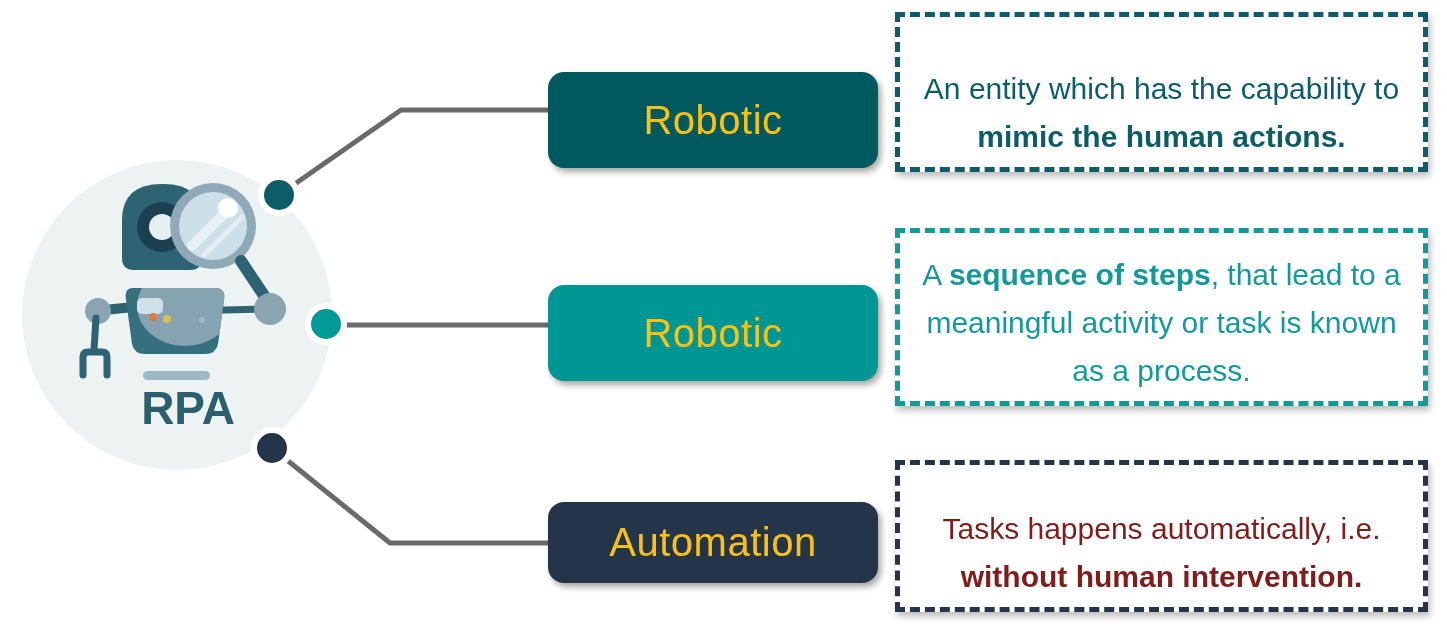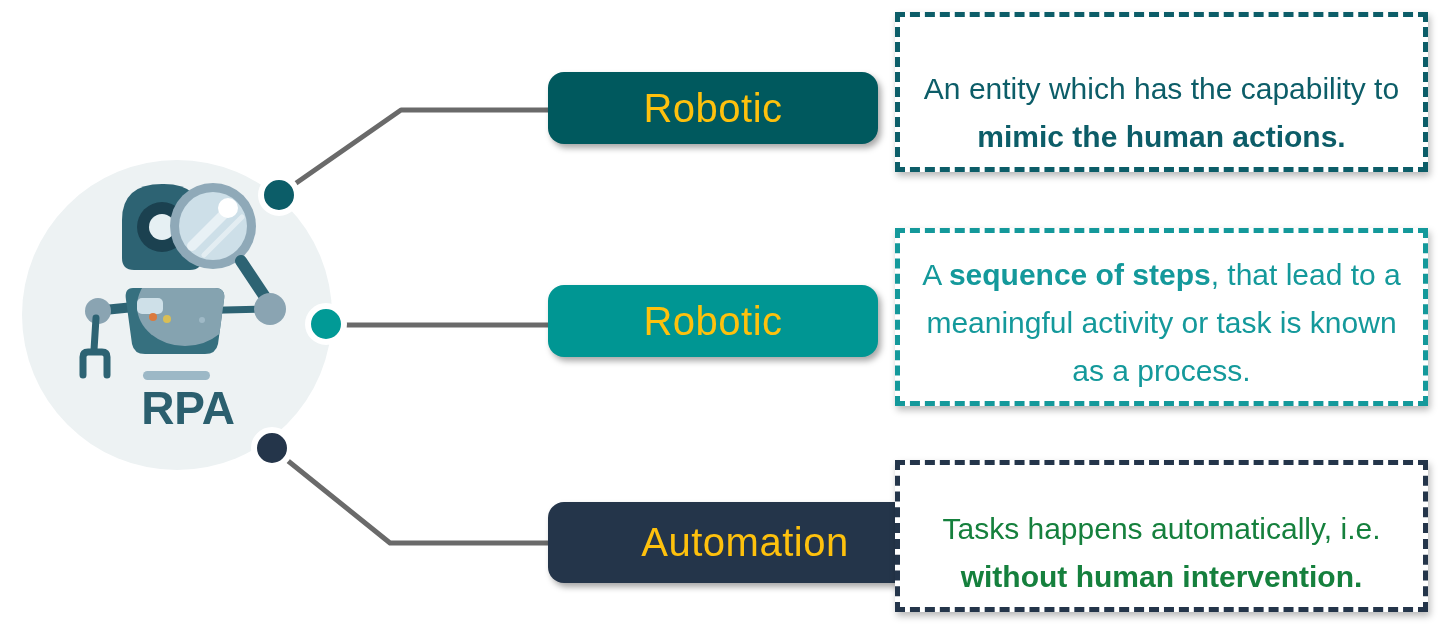--- a/index.html
+++ b/index.html
@@ -4,21 +4,21 @@
 <style>
   html,body{margin:0;padding:0;background:#fff;}
   #canvas{position:relative;width:1447px;height:629px;background:#fff;overflow:hidden;
           font-family:"Liberation Sans","DejaVu Sans",sans-serif;}
   #connectors{position:absolute;left:0;top:0;width:1447px;height:629px;pointer-events:none;}
   .hub{position:absolute;left:22px;top:160px;width:310px;height:310px;}
   .dot{position:absolute;width:30px;height:30px;border:6px solid #fff;border-radius:50%;}
   #dot-robotic{left:258px;top:174px;}
   #dot-process{left:305px;top:303px;}
   #dot-automation{left:251px;top:427px;}
-  .pill{position:absolute;left:548px;width:330px;height:72px;border-radius:16px;
+  .pill{position:absolute;left:548px;width:330px;height:96px;border-radius:16px;
         display:flex;align-items:center;justify-content:center;
         box-shadow:3px 4px 6px rgba(0,0,0,.35);}
   #pill-robotic{top:72px;}
   #pill-process{top:285px;}
   #pill-automation{top:502px;height:81px;}
   .pill span{font-size:40px;font-weight:400;letter-spacing:.5px;}
   .desc{position:absolute;left:895px;width:533px;background:#fff;border:5px dashed #333;
         box-sizing:border-box;display:flex;align-items:flex-end;justify-content:center;
         text-align:center;padding:6px 18px;box-shadow:2px 4px 7px rgba(0,0,0,.28);}
   #desc-robotic{top:12px;height:160px;}
@@ -82,27 +82,27 @@
   <div class="dot" id="dot-robotic" style="background-color: rgb(12, 93, 104);"></div>
   <div class="dot" id="dot-process" style="background-color: rgb(1, 154, 150);"></div>
   <div class="dot" id="dot-automation" style="background-color: rgb(36, 53, 74);"></div>
 
   <div class="pill" id="pill-robotic" style="background-color: rgb(0, 89, 94);">
     <span style="color: rgb(254, 193, 13);">Robotic</span>
   </div>
   <div class="pill" id="pill-process" style="background-color: rgb(0, 150, 147);">
     <span style="color: rgb(254, 193, 13);">Robotic</span>
   </div>
-  <div class="pill" id="pill-automation" style="background-color: rgb(36, 53, 74); padding-left: 32px;">
+  <div class="pill" id="pill-automation" style="background-color: rgb(36, 53, 74);">
     <span style="color: rgb(254, 193, 13);">Automation</span>
   </div>
 
   <div class="desc" id="desc-robotic" style="color: rgb(12, 93, 104); border-color: rgb(12, 93, 104);">
     <p><span>An entity which has the capability to </span><b>mimic the human actions.</b></p>
   </div>
   <div class="desc" id="desc-process" style="color: rgb(20, 153, 155); border-color: rgb(20, 153, 155);">
     <p><span>A </span><b>sequence of steps</b><span>, that lead to a meaningful activity or task is known as a process.</span></p>
   </div>
-  <div class="desc" id="desc-automation" style="color: #15803d; border-color: rgb(36, 53, 74);">
+  <div class="desc" id="desc-automation" style="color: #7f1d1d; border-color: rgb(36, 53, 74);">
     <p><span>Tasks happens automatically, i.e. </span><b>without human intervention.</b></p>
   </div>
 
 </div>
 
 </body></html>

